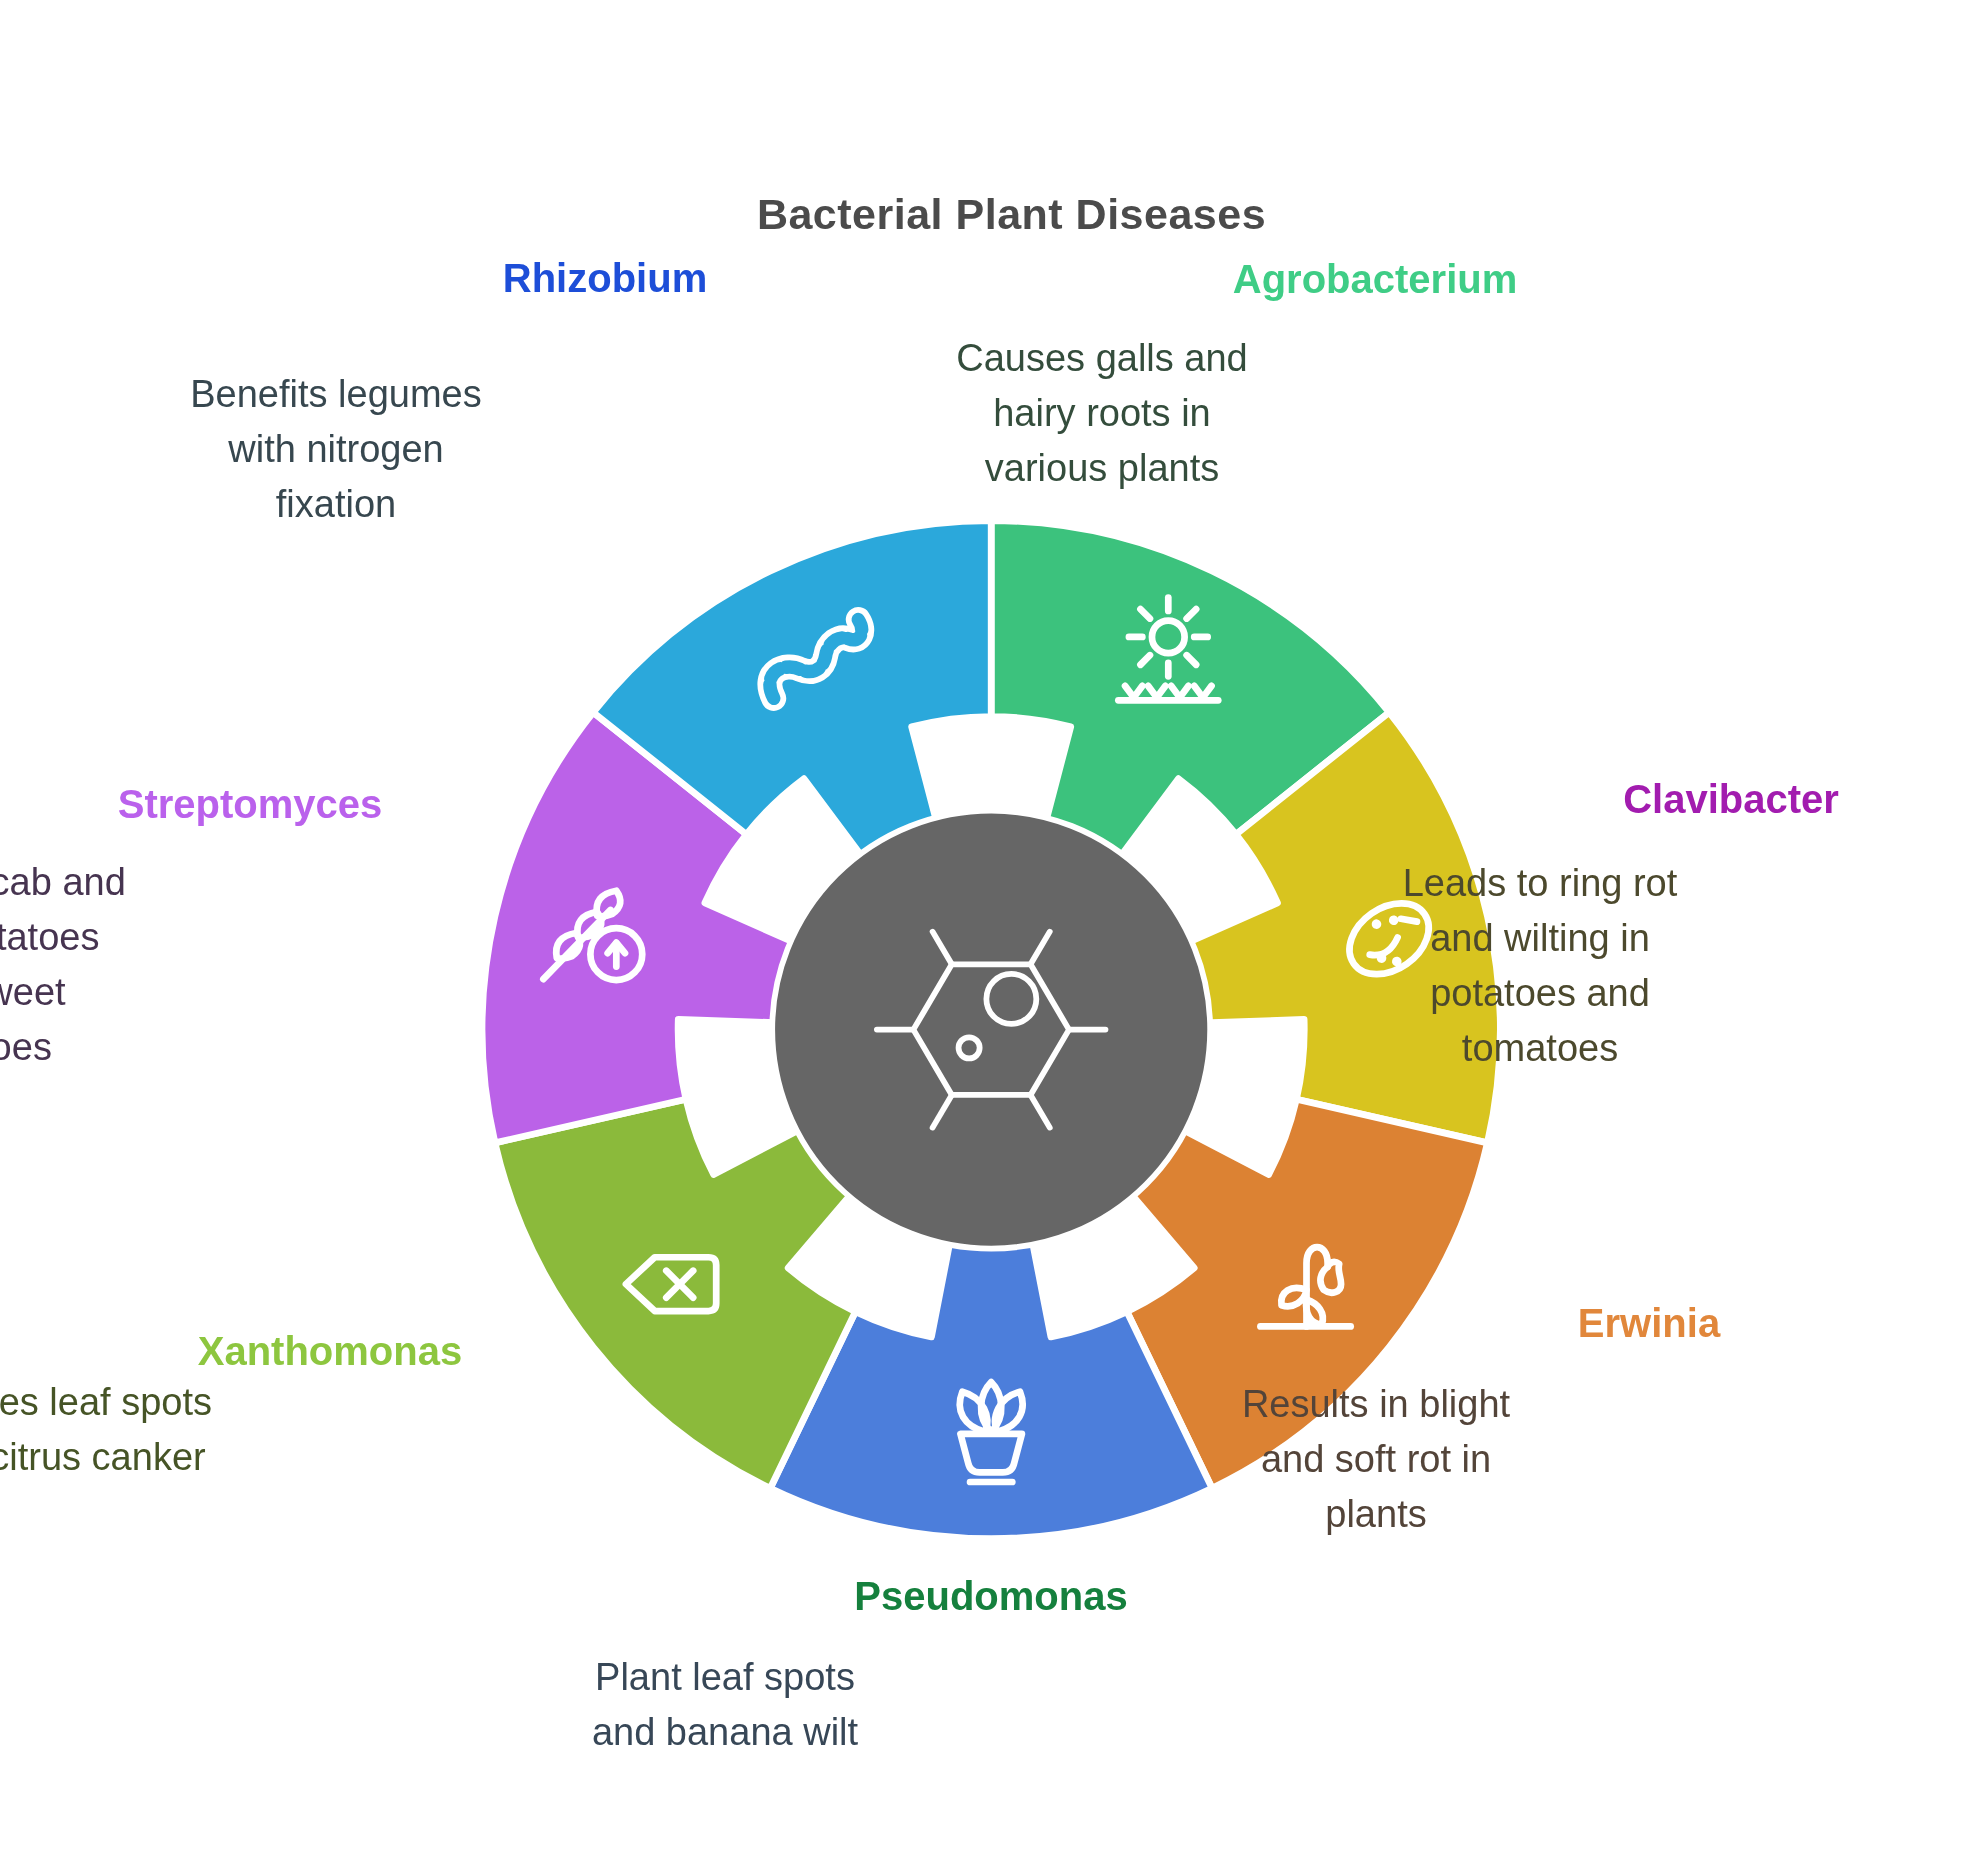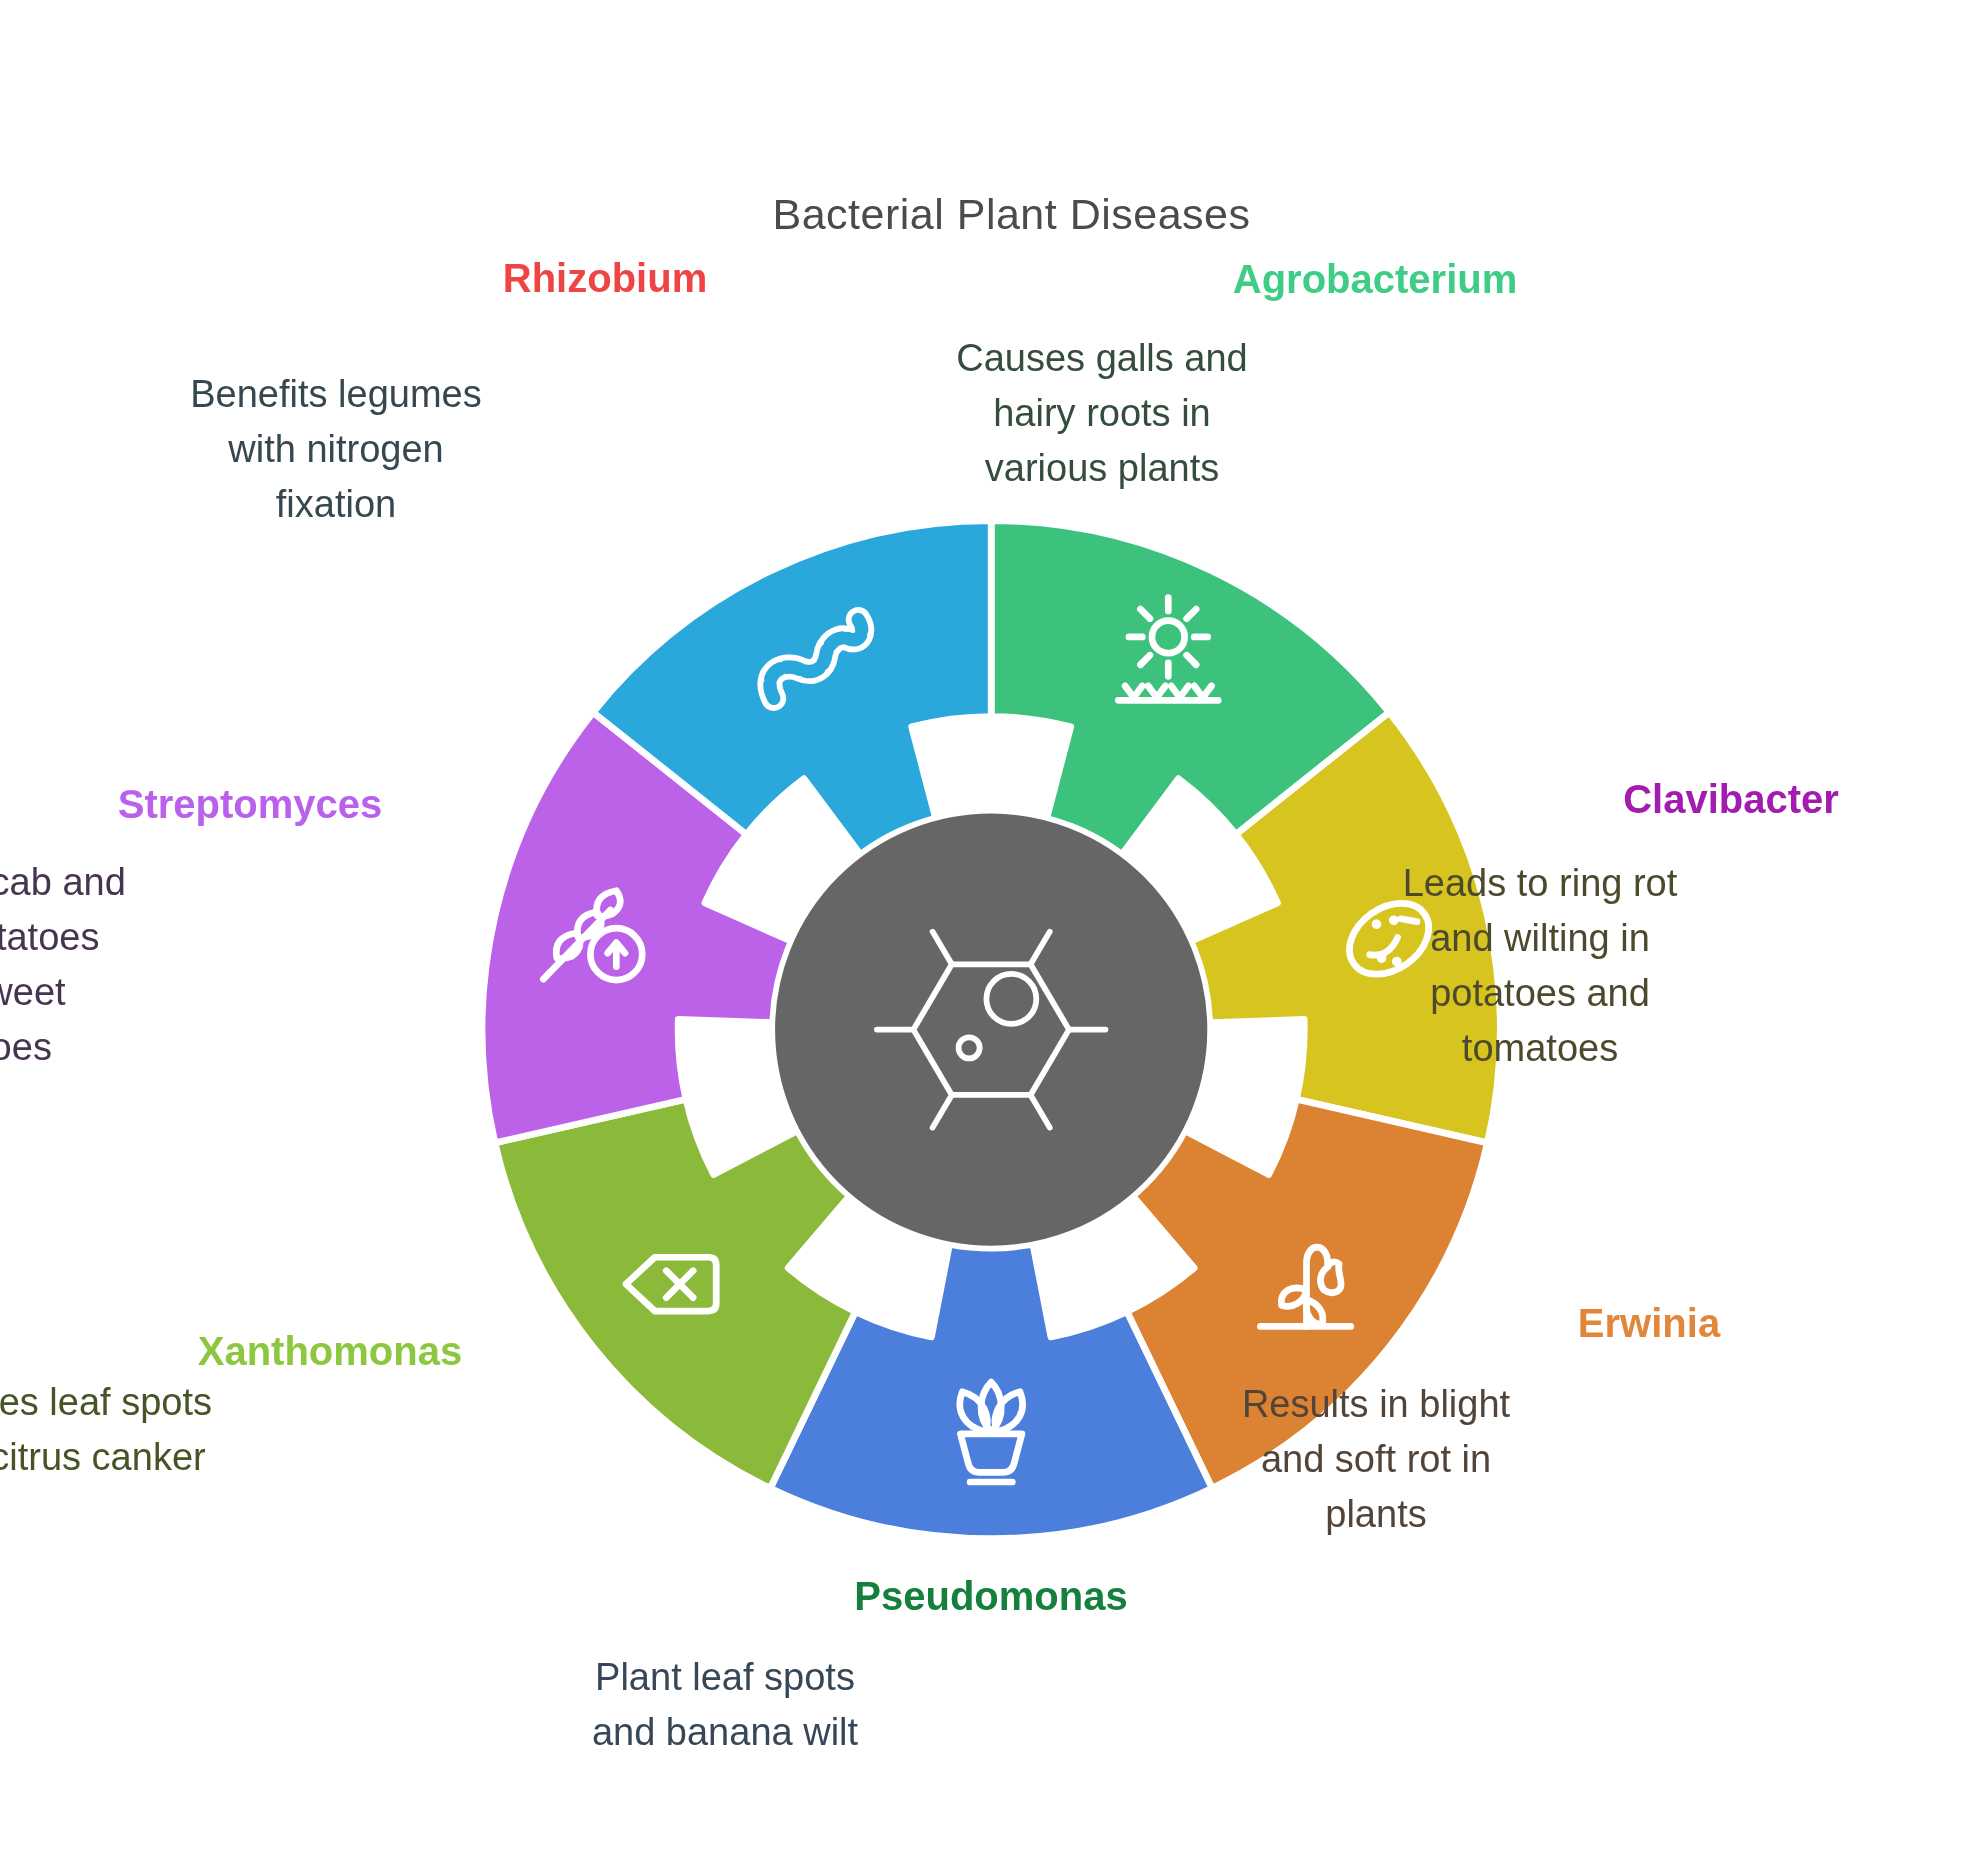--- a/index.html
+++ b/index.html
@@ -5,21 +5,21 @@
   html,body{margin:0;padding:0;background:#ffffff;}
   .canvas{
     position:relative;
     width:1967px;height:1871px;
     background:#ffffff;
     font-family:"Liberation Sans","DejaVu Sans",sans-serif;
     overflow:hidden;
   }
   .main-title{
     position:absolute;left:531px;top:190px;width:961px;margin:0;
-    text-align:center;font-size:43px;font-weight:400;color:#4b4b4b;
+    text-align:center;font-size:43px;font-weight:700;color:#4b4b4b;
     letter-spacing:0.5px;
   }
   #wheel{position:absolute;left:0;top:0;width:1967px;height:1871px;}
   .seg-text{position:absolute;}
   .seg-title{
     position:absolute;font-size:40px;font-weight:700;text-align:center;
     white-space:nowrap;transform:translateX(-50%);
   }
   .seg-desc{
     position:absolute;font-size:38px;font-weight:400;text-align:center;
@@ -139,21 +139,21 @@
       </g>
       <g transform="translate(847.6 689.1)">
     <g fill="none" stroke-linecap="round">
       <path d="M -42 38 C -56 10 -30 0 -14 8 C 0 14 10 6 12 -6 C 14 -20 26 -28 36 -24 C 48 -19 54 -32 46 -44" stroke="#fff" stroke-width="26"></path>
       <path d="M -42 38 C -56 10 -30 0 -14 8 C 0 14 10 6 12 -6 C 14 -20 26 -28 36 -24 C 48 -19 54 -32 46 -44" stroke="#2ba8db" stroke-width="14" stroke-dasharray="15 6"></path>
     </g>
       </g>
     </svg>
 
   <div class="seg-text pos-rhizobium">
-    <div class="seg-title" style="color: #ef4444;">Rhizobium</div>
+    <div class="seg-title" style="color: #1d4ed8;">Rhizobium</div>
     <div class="seg-desc" style="color: rgb(55, 71, 79); margin-top: 36px;">Benefits legumes
 with nitrogen
 fixation</div>
   </div>
 
   <div class="seg-text pos-agrobacterium">
     <div class="seg-title" style="color: rgb(63, 205, 134);">Agrobacterium</div>
     <div class="seg-desc" style="color: rgb(52, 77, 60);">Causes galls and
 hairy roots in
 various plants</div>

